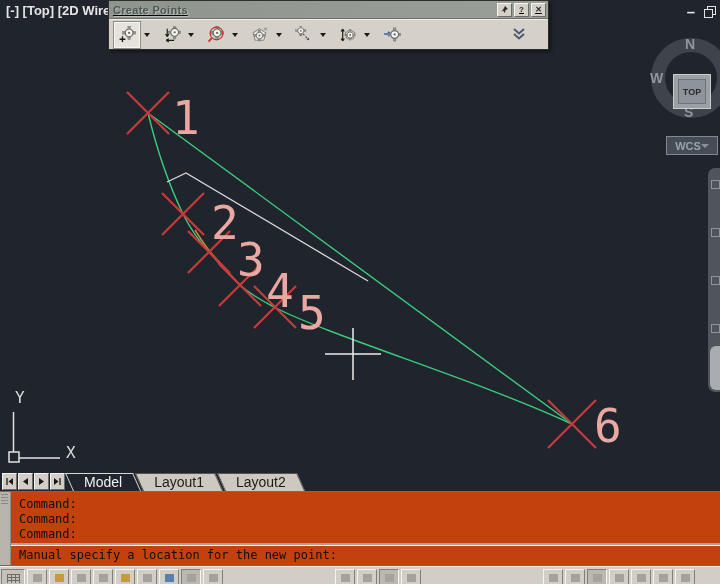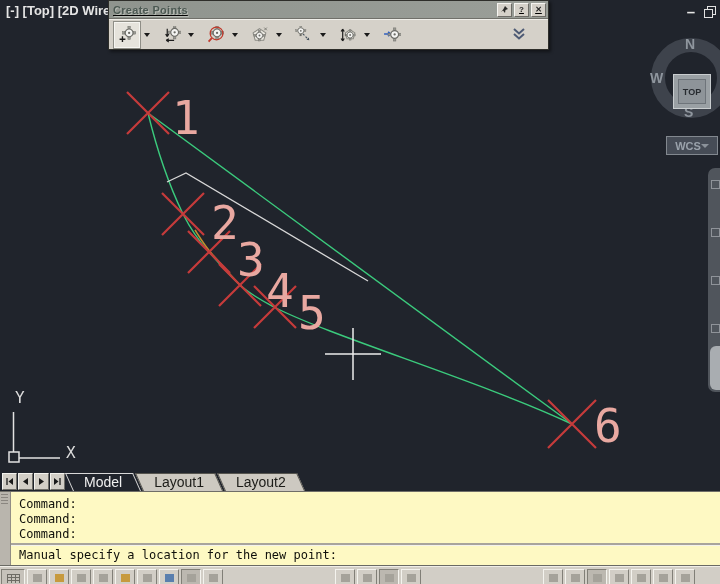--- a/index.html
+++ b/index.html
@@ -75,21 +75,21 @@
   .tab{position:relative;height:18px;padding:0 15px;display:grid;place-items:center;
        font-size:14px;color:#1c1c18;cursor:default;margin-right:2px;}
   .tab::before{content:"";position:absolute;inset:0;background:#cdc9c1;
        border:1px solid #55544e;border-bottom:none;transform:skewX(24deg);}
   .tab span{position:relative;z-index:1;}
   .tab.active{color:#f0f0f0;}
   .tab.active::before{background:#20242c;border:1px solid #d8d8d8;border-bottom:none;}
 
   
   .cmdwin{position:absolute;left:0;top:491px;width:720px;height:75px;z-index:3;
-       display:flex;background:#fef9c3;border-top:1px solid #6f6e68;}
+       display:flex;background:#c2410c;border-top:1px solid #6f6e68;}
   .cmd-grip{width:10px;background:#b9b5ad;border-right:1px solid #918d85;position:relative;}
   .cmd-grip .dots{position:absolute;left:1px;top:2px;width:7px;height:10px;
        background:repeating-linear-gradient(#8a8680 0 1px,transparent 1px 3px);}
   .cmd-main{flex:1;display:flex;flex-direction:column;font-family:"DejaVu Sans Mono",monospace;
        font-size:12px;color:#0f0f0a;}
   .cmd-history{flex:1;padding:5px 8px 0 8px;line-height:15px;}
   .cmd-prompt{height:19px;border-top:1px solid #f4f2ec;box-shadow:0 -2px 0 #a8a49c;
        padding:2px 8px 0 8px;line-height:15px;}
 
   

